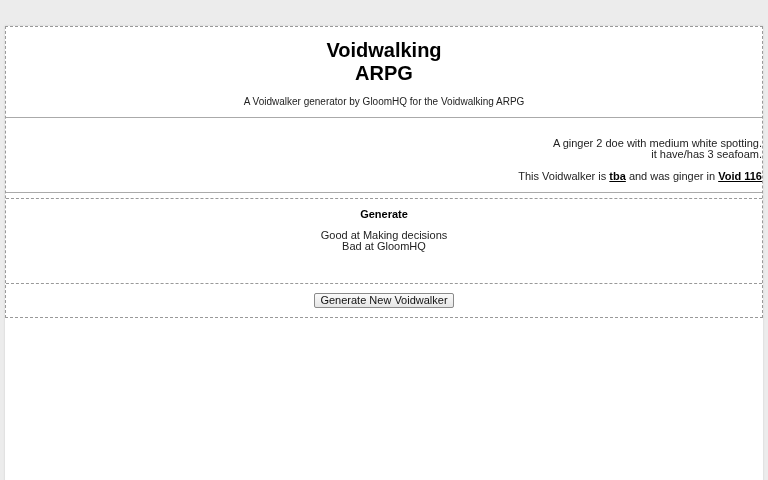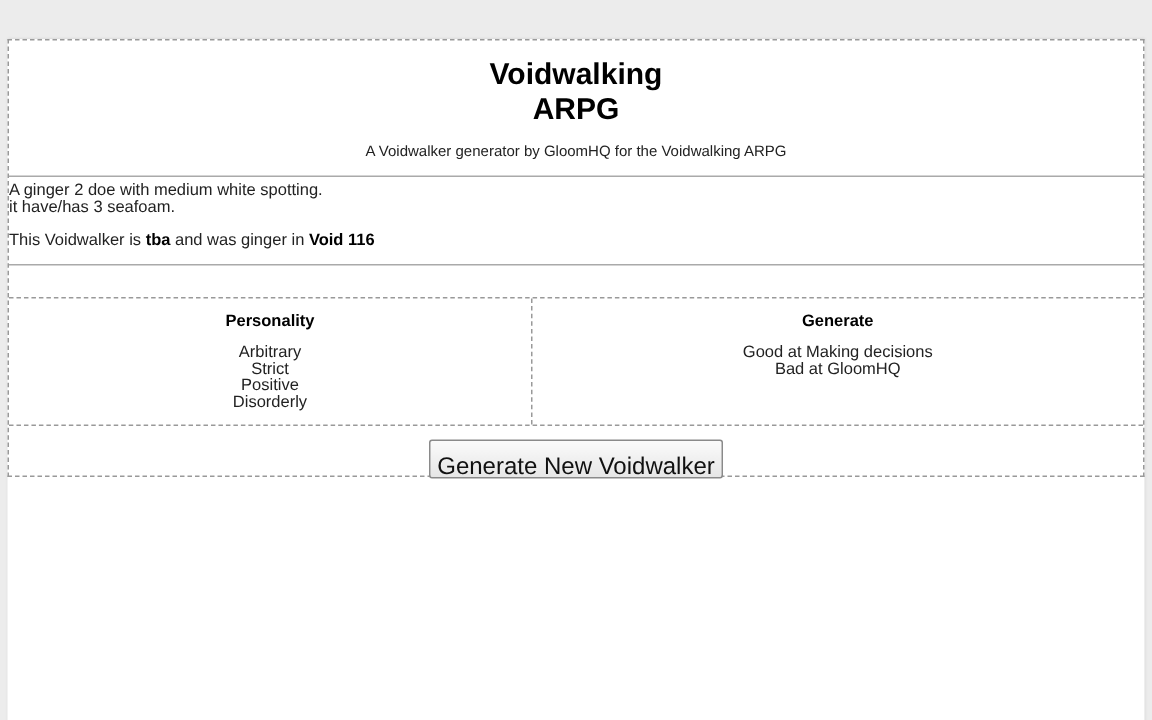--- a/index.html
+++ b/index.html
@@ -27,48 +27,48 @@
   }
   .title {
     margin: 0; position: absolute; left: 0; right: 0; top: 12px;
     font-size: 20px; font-weight: bold; line-height: 23px;
   }
   .subtitle {
     position: absolute; left: 0; right: 0; top: 69px;
     font-size: 10px; color: #222;
   }
   .desc {
-    position: absolute; left: 0; top: 75px; width: 756px; height: 74px;
+    position: absolute; left: 0; top: 91px; width: 756px; height: 74px;
     border-bottom: 1px solid #aaa;
-    text-align: left; font-size: 11px; color: #222;
+    text-align: right; font-size: 11px; color: #222;
   }
   .desc .line1 { position: absolute; left: 0; right: 0; top: 20px; line-height: 11px; }
   .desc .line2 { position: absolute; left: 0; right: 0; top: 31px; line-height: 11px; }
   .desc .line3 { position: absolute; left: 0; right: 0; top: 53px; line-height: 11px; }
-  b { color: #000; }
+  b { color: #000; text-decoration: underline; }
   .cols {
     position: absolute; left: 0; top: 171px; width: 756px; height: 84px;
     border-top: 1px dashed #999; border-bottom: 1px dashed #999;
     display: flex;
   }
   .col {
     flex: 1; text-align: center; font-size: 11px; color: #222;
   }
   .col.left { border-right: 1px dashed #999; flex: 0 0 348px; }
   .col h3 { margin: 0; padding-top: 9px; font-size: 11px; font-weight: bold; color: #000; line-height: 12px; }
   .col ul { list-style: none; margin: 0; padding: 10px 0 0 0; line-height: 11px; }
   .col li { margin: 0; }
   .footer {
     position: absolute; left: 0; top: 257px; width: 756px; height: 33px;
     text-align: center;
   }
   .gen-btn {
     margin-top: 9px;
     font-family: "Liberation Sans", sans-serif;
-    font-size: 16px; padding: 12px 5px; height: 15px; line-height: 11px;
+    font-size: 11px; padding: 1px 5px; height: 15px; line-height: 11px;
     background: linear-gradient(#fafafa, #e6e6e6);
     border: 1px solid #8a8a8a; border-radius: 2px; color: #111;
     cursor: pointer;
   }
 </style>
 </head>
 <body>
 
 <div class="page">
   <div class="frame">
@@ -83,29 +83,20 @@
 
     <div class="desc">
       <div class="line1">A ginger 2 doe with medium white spotting.</div>
       <div class="line2">it have/has 3 seafoam.</div>
       <div class="line3">
         <span>This Voidwalker is </span><b>tba</b><span> and was ginger in </span><b>Void 116</b>
       </div>
     </div>
 
     <div class="cols">
-      <div class="col left">
-        <h3>Personality</h3>
-        <ul>
-          <li>Arbitrary</li>
-          <li>Strict</li>
-          <li>Positive</li>
-          <li>Disorderly</li>
-        </ul>
-      </div>
       <div class="col right">
         <h3>Generate</h3>
         <ul>
           <li>Good at Making decisions</li>
           <li>Bad at GloomHQ</li>
         </ul>
       </div>
     </div>
 
     <div class="footer">

